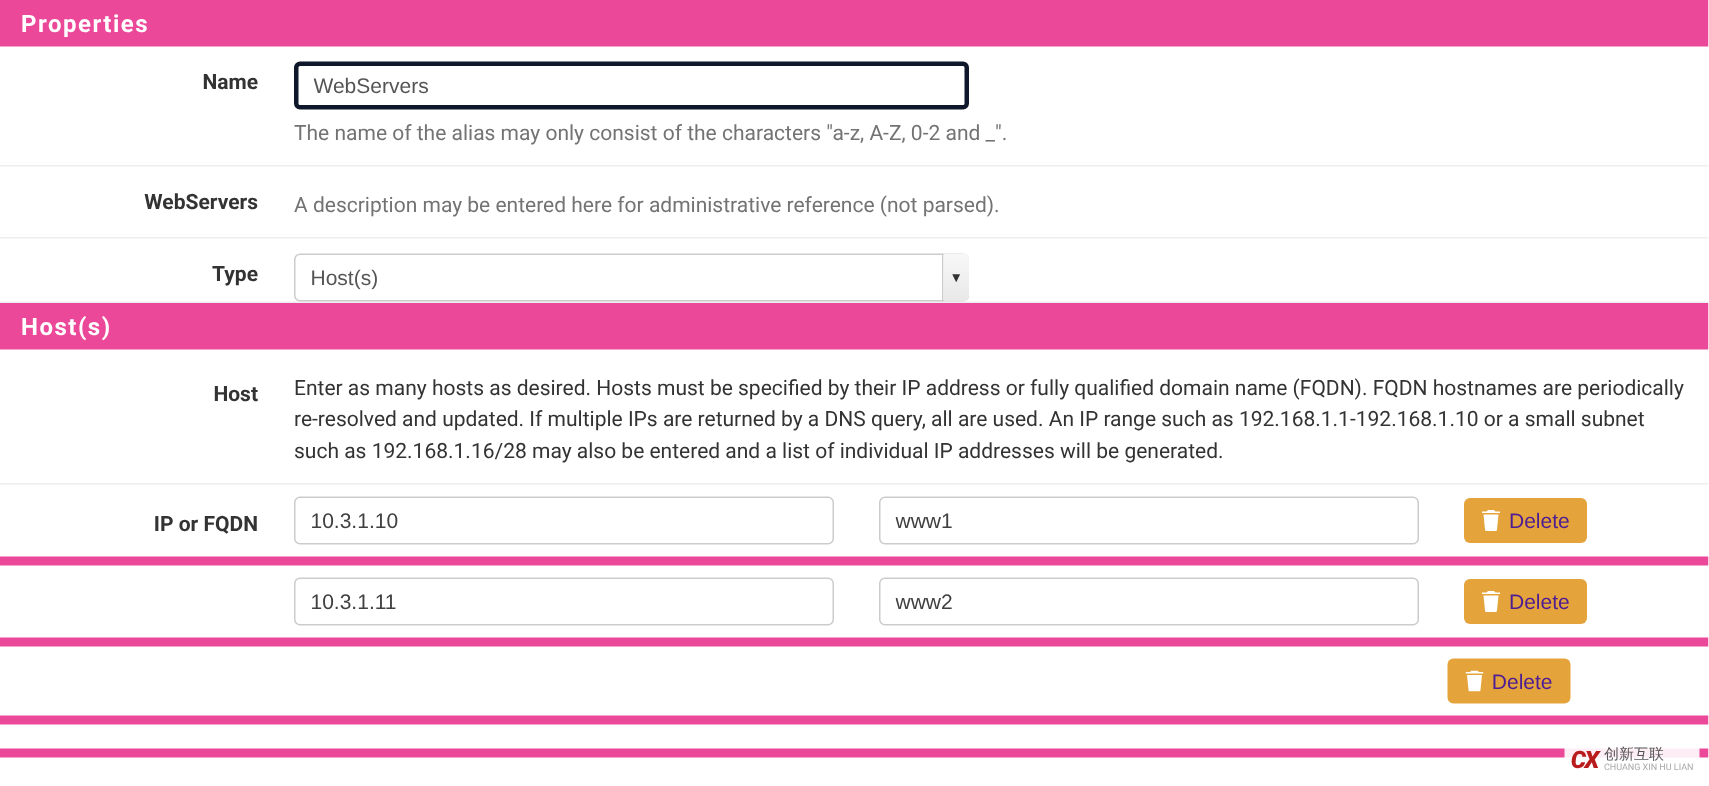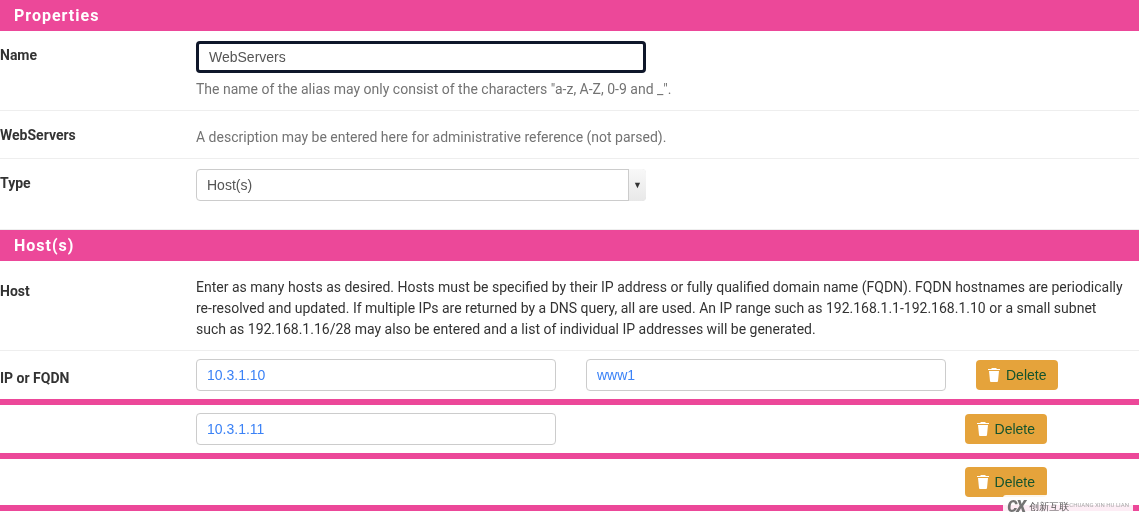--- a/index.html
+++ b/index.html
@@ -19,21 +19,21 @@
       padding: 6px 14px;
     }
     .form-row {
       display: flex;
       align-items: flex-start;
       border-bottom: 1px solid #eee;
       padding: 10px 0 10px 0;
     }
     .form-label {
       width: 196px;
-      text-align: left;
+      text-align: right;
       font-weight: 700;
       color: #333;
       padding-right: 24px;
       padding-top: 6px;
       flex-shrink: 0;
     }
     .form-content {
       flex: 1;
       padding-right: 16px;
     }
@@ -98,28 +98,28 @@
       flex: 1;
       align-items: center;
     }
     .host-input {
       width: 360px;
       height: 32px;
       border: 1px solid #ccc;
       border-radius: 4px;
       padding: 4px 10px;
       font-size: 14px;
-      color: #3b82f6;
+      color: #404040;
     }
     .delete-btn {
       display: inline-flex;
       align-items: center;
       gap: 6px;
       background: #e5a33b;
-      color: #14532d;
+      color: #4c1d95;
       border: none;
       border-radius: 4px;
       padding: 7px 12px;
       font-size: 14px;
       cursor: pointer;
       margin-left: auto;
       margin-right: 92px;
     }
     .delete-btn .trash-icon svg { display:block; }
     .recreate-watermark {
@@ -130,55 +130,55 @@
       align-items: center;
       gap: 4px;
       font-size: 10px;
       color: #999;
       background: rgba(255,255,255,0.9);
       padding: 2px 4px;
       border-radius: 3px;
     }
     .recreate-watermark .cx {
       font-weight: 900;
-      color: #737373;
+      color: #b91c1c;
       font-size: 16px;
       font-style: italic;
       letter-spacing: -1px;
     }
     .recreate-watermark .txt {
       display:flex;
-      flex-direction: row;
+      flex-direction: column;
       line-height: 1;
       color:#555;
     }
     .container { position: relative; width:1139px; height:524px; overflow:hidden; }
   </style>
 </head>
 <body>
 <div class="container">
 
 <div class="panel-header">Properties</div>
 
 <div class="form-row">
   <div class="form-label">Name</div>
   <div class="form-content">
     <input class="form-input" type="text" value="WebServers" style="">
-    <div class="help-text">The name of the alias may only consist of the characters "a-z, A-Z, 0-9 and _".</div>
+    <div class="help-text">The name of the alias may only consist of the characters "a-z, A-Z, 0-2 and _".</div>
   </div>
 </div>
 
 <div class="form-row">
   <div class="form-label">WebServers</div>
   <div class="form-content">
     <div class="help-text">A description may be entered here for administrative reference (not parsed).</div>
   </div>
 </div>
 
-<div class="form-row" style="padding-bottom:28px;">
+<div class="form-row" style="padding-bottom:0;">
   <div class="form-label">Type</div>
   <div class="form-content">
     <div class="form-select-wrap">
       <select class="form-select">
         <option>Host(s)</option>
       </select>
       <span class="select-caret">▼</span>
     </div>
   </div>
 </div>
@@ -206,20 +206,21 @@
                 </svg>
               </span>
               <span>Delete</span>
             </button>
           </div>
         </div>
         <div class="host-row">
           <div class="form-label"></div>
           <div class="host-fields">
             <input class="host-input" type="text" value="10.3.1.11" style="">
+            <input class="host-input" type="text" value="www2" style="">
             <button class="delete-btn">
               <span class="trash-icon">
                 <svg width="12" height="14" viewBox="0 0 12 14" fill="white">
                   <path d="M1 3h10l-1 10a1 1 0 0 1-1 1H3a1 1 0 0 1-1-1L1 3zm3-3h4l1 1h3v1H0V1h3l1-1z"></path>
                 </svg>
               </span>
               <span>Delete</span>
             </button>
           </div>
         </div>

